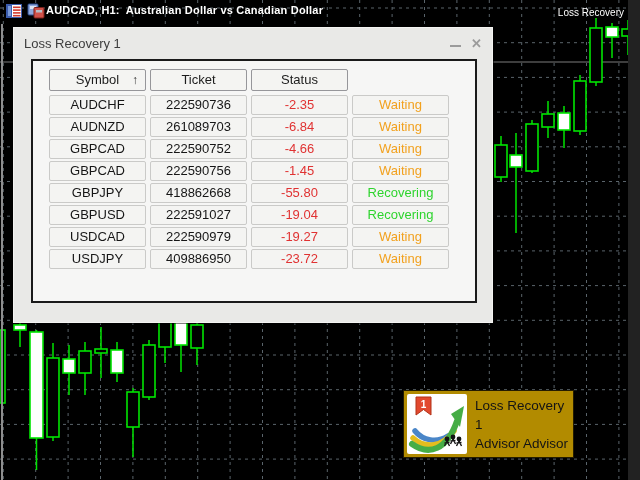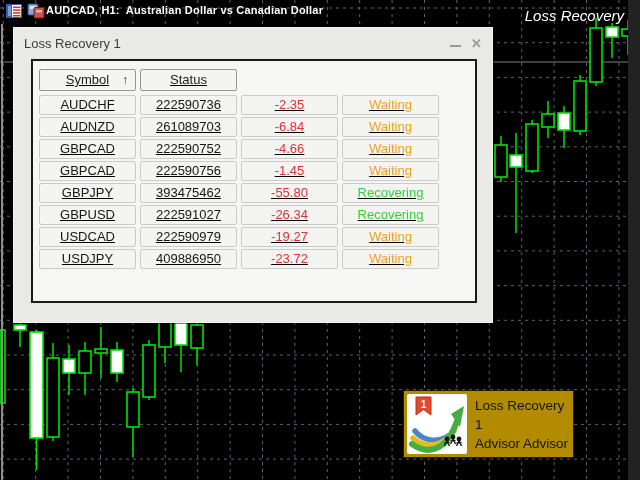--- a/index.html
+++ b/index.html
@@ -7,38 +7,38 @@
     position:relative;width:628px;height:480px;background:#000;
     font-family:"Liberation Sans",sans-serif;overflow:hidden;
   }
   #chart-svg{position:absolute;left:0;top:0;z-index:0;}
   .left-frame{position:absolute;left:1px;top:24px;bottom:0;width:2px;background:#8e8e8e;z-index:1;}
   .chart-title{
     position:absolute;left:46px;top:4px;z-index:1;color:#fff;font-size:11px;font-weight:bold;
     white-space:pre;letter-spacing:.2px;
   }
   .window-icons{position:absolute;left:6px;top:3px;z-index:1;display:flex;gap:4px;}
-  .ea-label{position:absolute;right:4px;top:7px;z-index:1;color:#fff;font-size:15px;font-style:italic;}
+  .ea-label{position:absolute;right:4px;top:7px;z-index:1;color:#fff;font-size:10px;}
 
   
   .dialog{
     position:absolute;left:13px;top:27px;width:480px;height:296px;z-index:2;
     background:#e9e9e7;border:1px solid #f4f4f2;box-sizing:border-box;
     box-shadow:1px 1px 0 rgba(0,0,0,.5);
   }
   .dialog-titlebar{display:flex;align-items:center;height:30px;padding:0 10px;}
   .dialog-title{font-size:13px;color:#3d3d3d;}
   .win-controls{margin-left:auto;display:flex;align-items:center;gap:10px;}
   .btn-min{width:11px;height:2px;background:#9b9b9b;margin-top:6px;cursor:default;}
   .btn-close{color:#9b9b9b;font-size:13px;font-weight:bold;line-height:13px;cursor:default;}
   .dialog-panel{
     position:absolute;left:17px;top:31px;width:446px;height:244px;box-sizing:border-box;
     background:#f6f6f5;border:2px solid #1a1a1a;
   }
-  .table{position:absolute;left:6px;top:8px;text-decoration:underline;}
+  .table{position:absolute;left:16px;top:8px;}
   .thead,.rows{display:grid;grid-template-columns:repeat(4,97px);column-gap:4px;}
   .thead{margin-bottom:4px;}
   .rows{row-gap:2px;}
   .trow{display:contents;}
   .cell{
     position:relative;height:18px;line-height:18px;text-align:center;font-size:13px;color:#161616;
     background:#f4f4f2;border:1px solid #cacac8;border-radius:2px;box-sizing:content-box;
   }
   .thead .cell{height:20px;line-height:20px;border-color:#96969a;font-size:13px;color:#1c1c1c;}
   .sort-arrow{position:absolute;right:7px;top:0;font-size:12px;color:#333;}
@@ -175,20 +175,21 @@
         <span class="btn-close">✕</span>
       </span>
     </div>
     <div class="dialog-panel">
       <div class="table">
         <div class="thead">
           <div class="cell">
             <span>Symbol</span>
             <span class="sort-arrow">↑</span>
           </div>
+          <div class="cell">Ticket</div>
           <div class="cell">Status</div>
         </div>
         <div class="rows" id="rows">
   <div class="trow">
     <div class="cell sym">AUDCHF</div>
     <div class="cell tick">222590736</div>
     <div class="cell pl">-2.35</div>
     <div class="cell status" style="color: rgb(242, 161, 30);">Waiting</div>
   </div>
 
@@ -208,29 +209,29 @@
 
   <div class="trow">
     <div class="cell sym">GBPCAD</div>
     <div class="cell tick">222590756</div>
     <div class="cell pl">-1.45</div>
     <div class="cell status" style="color: rgb(242, 161, 30);">Waiting</div>
   </div>
 
   <div class="trow">
     <div class="cell sym">GBPJPY</div>
-    <div class="cell tick">393475462</div>
+    <div class="cell tick">418862668</div>
     <div class="cell pl">-55.80</div>
     <div class="cell status" style="color: rgb(46, 212, 46);">Recovering</div>
   </div>
 
   <div class="trow">
     <div class="cell sym">GBPUSD</div>
     <div class="cell tick">222591027</div>
-    <div class="cell pl">-26.34</div>
+    <div class="cell pl">-19.04</div>
     <div class="cell status" style="color: rgb(46, 212, 46);">Recovering</div>
   </div>
 
   <div class="trow">
     <div class="cell sym">USDCAD</div>
     <div class="cell tick">222590979</div>
     <div class="cell pl">-19.27</div>
     <div class="cell status" style="color: rgb(242, 161, 30);">Waiting</div>
   </div>
 

